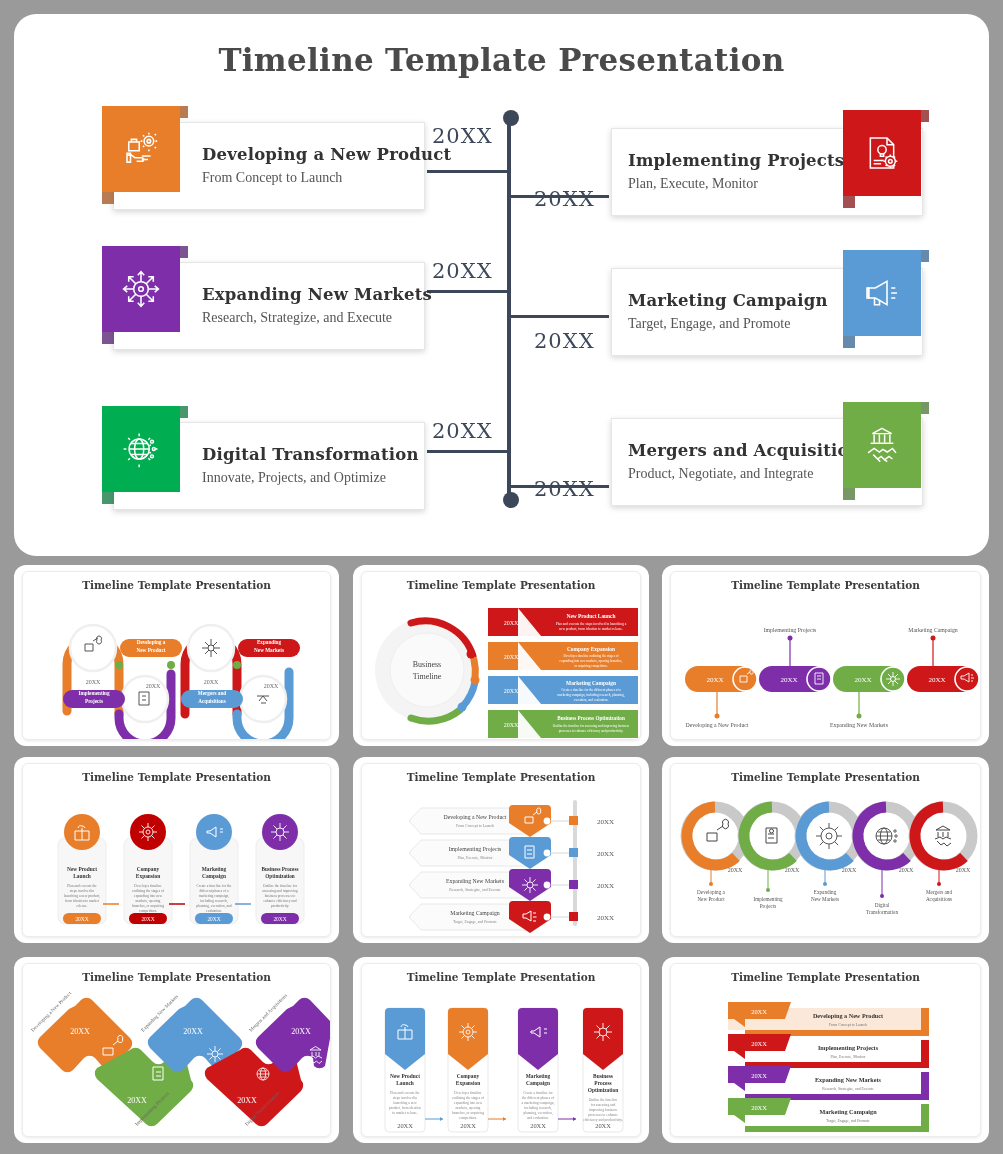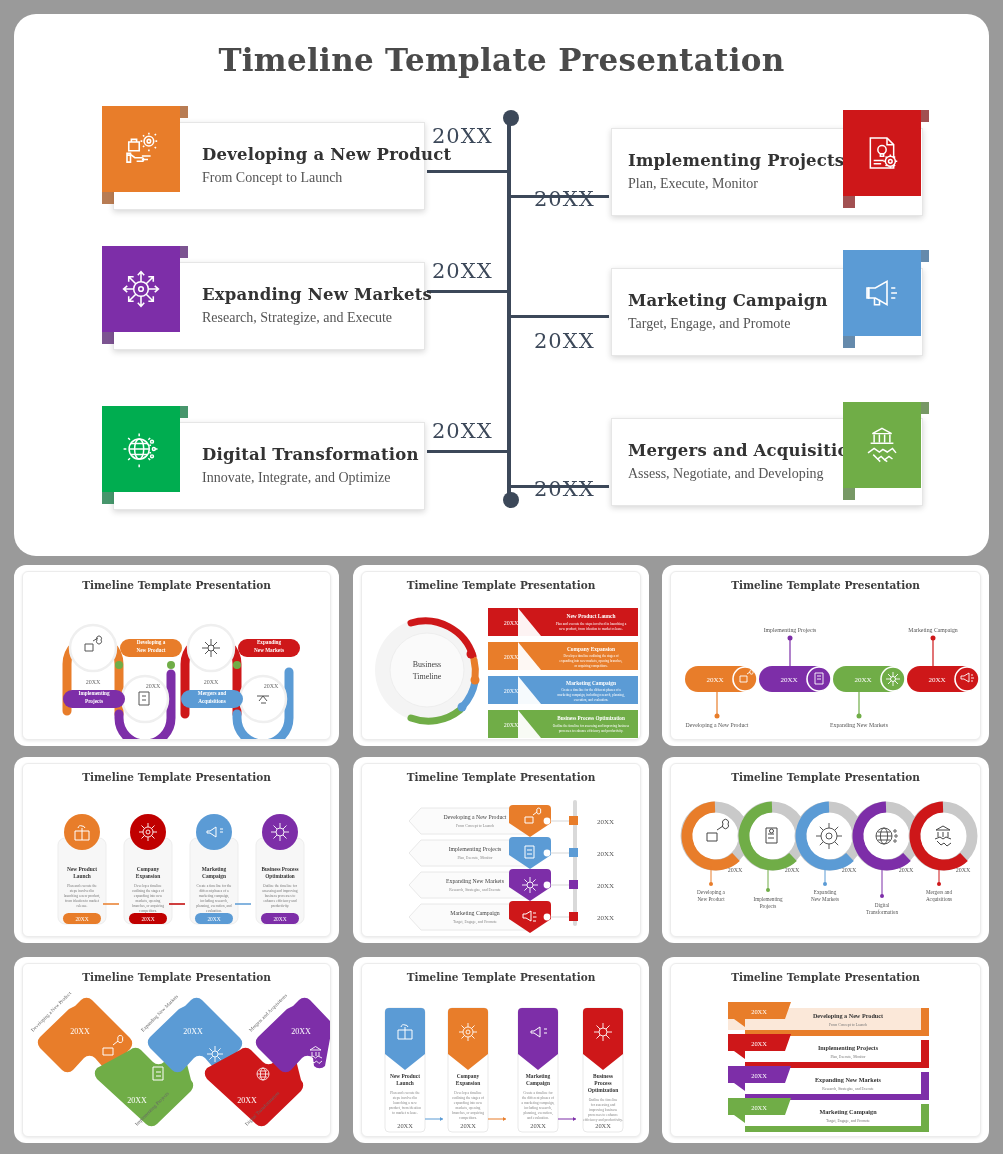--- a/index.html
+++ b/index.html
@@ -198,21 +198,21 @@
         <path d="M6 18h2v12H6z"></path>
         <path d="M15 30v8h6v-6"></path>
         <path d="M35 18h5M35 24h7M35 30h5"></path>
       </g>
     </svg>
   </div>
 
   <div class="card left" style="top:408px;">
     <div class="card-txt">
       <div class="card-title">Digital Transformation</div>
-      <div class="card-sub">Innovate, Integrate, and Optimize</div>
+      <div class="card-sub">Innovate, Projects, and Optimize</div>
     </div>
   </div>
   <div class="tagbox" style="left:88px;top:392px;">
     <div class="main" style="background:#00AD50;"></div>
     <div class="ear-tr" style="background:#006e33;"></div>
     <div class="ear-bl" style="background:#006e33;"></div>
     <svg width="44" height="44" viewBox="0 0 48 48">
       <g fill="none" stroke="#fff" stroke-width="1.6">
         <circle cx="22" cy="24" r="11"></circle>
         <ellipse cx="22" cy="24" rx="5" ry="11"></ellipse>
@@ -222,21 +222,21 @@
           <circle cx="38" cy="24" r="1.6"></circle>
           <circle cx="36" cy="32" r="1.6"></circle>
         <path d="M33 20h2M33 28h2"></path>
       </g>
     </svg>
   </div>
 
   <div class="card right" style="top:404px;">
     <div class="card-txt">
       <div class="card-title">Mergers and Acquisitions</div>
-      <div class="card-sub">Assess, Negotiate, and Developing</div>
+      <div class="card-sub">Product, Negotiate, and Integrate</div>
     </div>
   </div>
   <div class="tagbox" style="left:829px;top:388px;">
     <div class="main" style="background:#70AD47;"></div>
     <div class="ear-tr" style="background:#42702a;"></div>
     <div class="ear-bl" style="background:#42702a;"></div>
     <svg width="42" height="42" viewBox="0 0 48 48">
       <g fill="none" stroke="#fff" stroke-width="1.7">
         <path d="M24 5l11 6H13z"></path>
         <path d="M15 12v9M21 12v9M27 12v9M33 12v9"></path>

